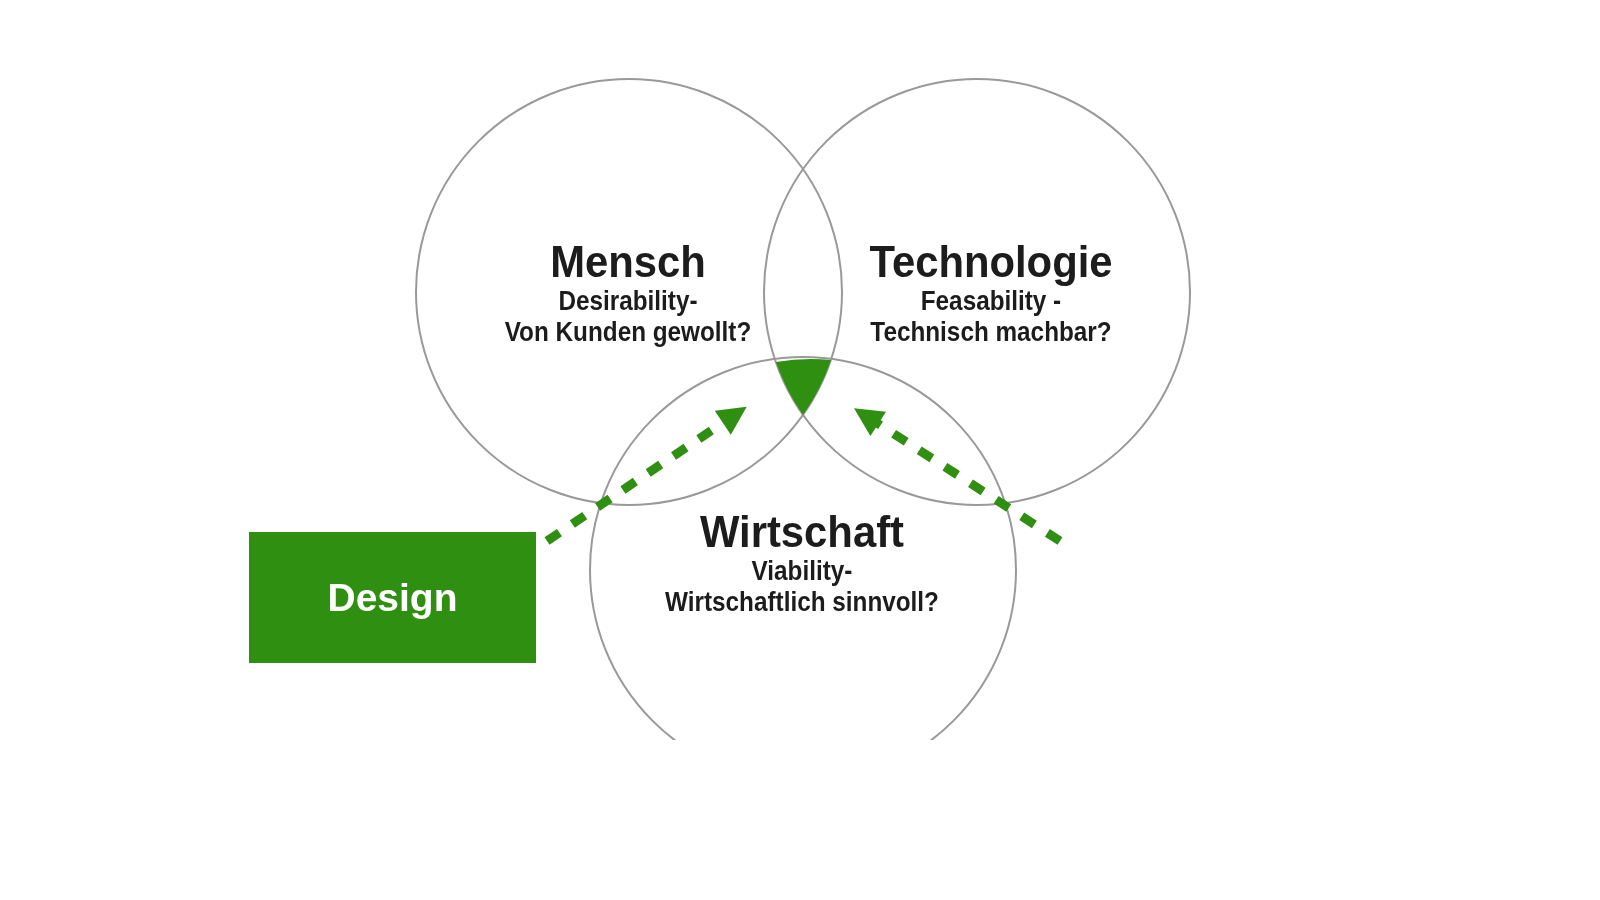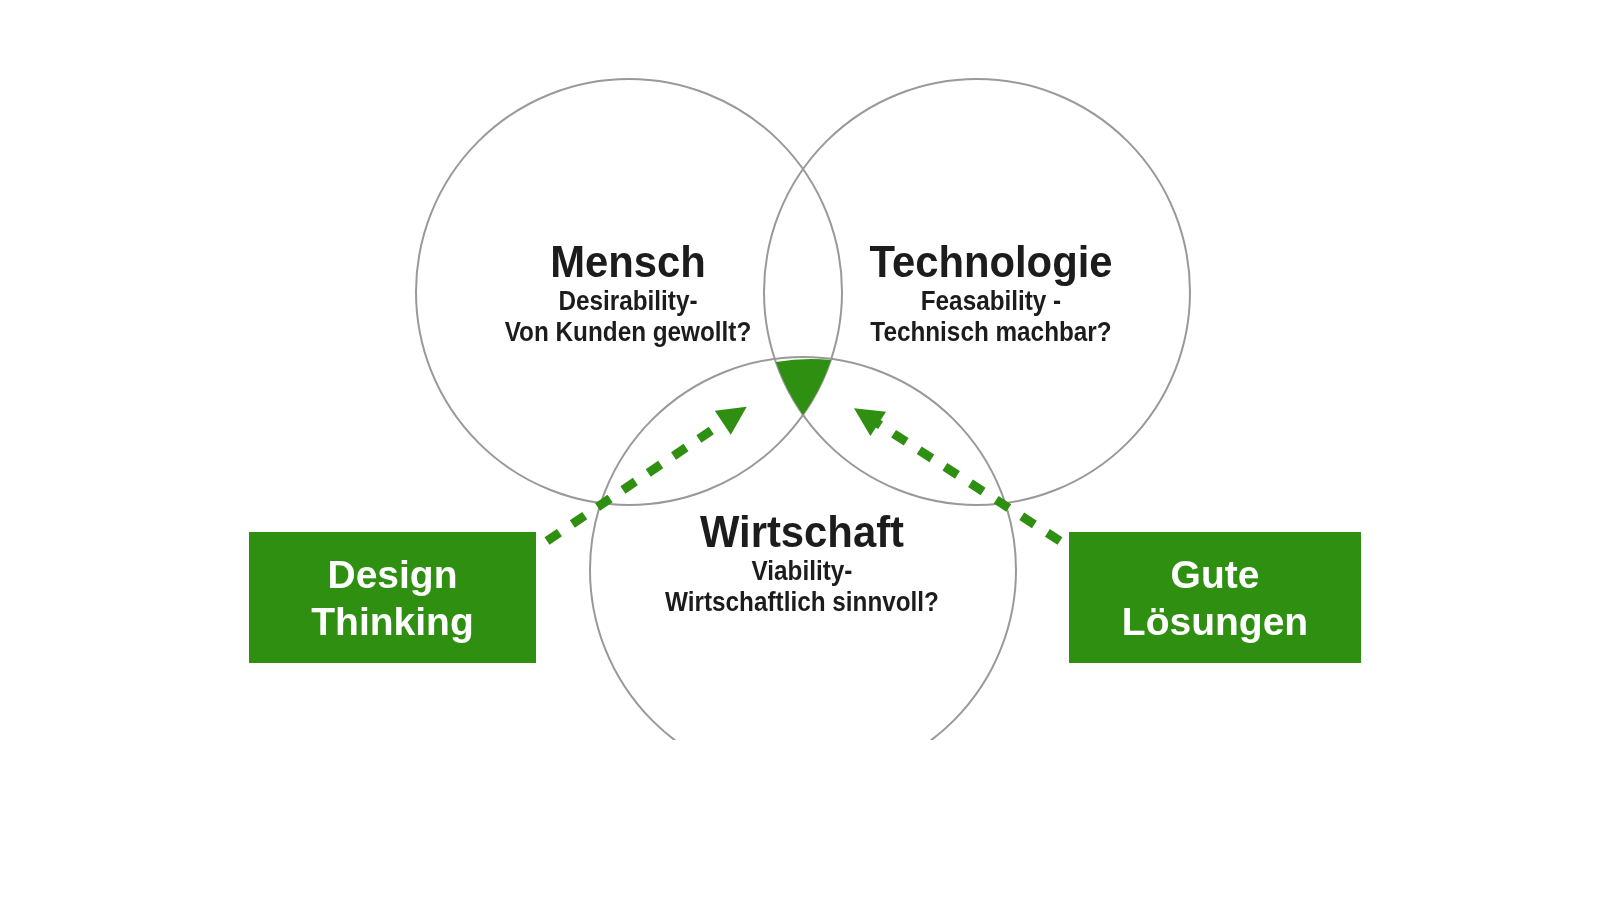--- a/index.html
+++ b/index.html
@@ -114,27 +114,22 @@
   </div>
 
   <div class="circle-label" style="left:758px; top:508px;">
     <div class="circle-title">Wirtschaft</div>
     <div class="circle-sub">Viability-</div>
     <div class="circle-sub">Wirtschaftlich sinnvoll?</div>
   </div>
 
   <div class="green-box" style="left:205px; top:532px; width:287px; height:131px;">
     <div class="box-line">Design</div>
-    <div class="box-line">Thinking</div>
   </div>
 
-  <div class="green-box" style="left:1025px; top:532px; width:292px; height:131px;">
-    <div class="box-line">Gute</div>
-    <div class="box-line">Lösungen</div>
-  </div>
 
   <svg class="logo-svg" width="138" height="54" viewBox="0 0 138 54">
     <g fill="none" stroke="#0d0d0d" stroke-width="10" stroke-linecap="round" stroke-linejoin="round">
       <circle cx="25" cy="33" r="11.5"></circle>
       <path d="M 27 7 Q 36.5 7 36.5 17 L 36.5 33"></path>
       <path d="M 50 46 L 50 29 Q 50 19 59.5 19 Q 69 19 69 29 L 69 35 Q 69 46 80 46"></path>
       <path d="M 80 46 Q 97 46 97 31 Q 97 19 86 19 Q 77 19 77 28 Q 77 36 88 36"></path>
       <path d="M 114 39 Q 112 49 123 47"></path>
     </g>
   </svg>

